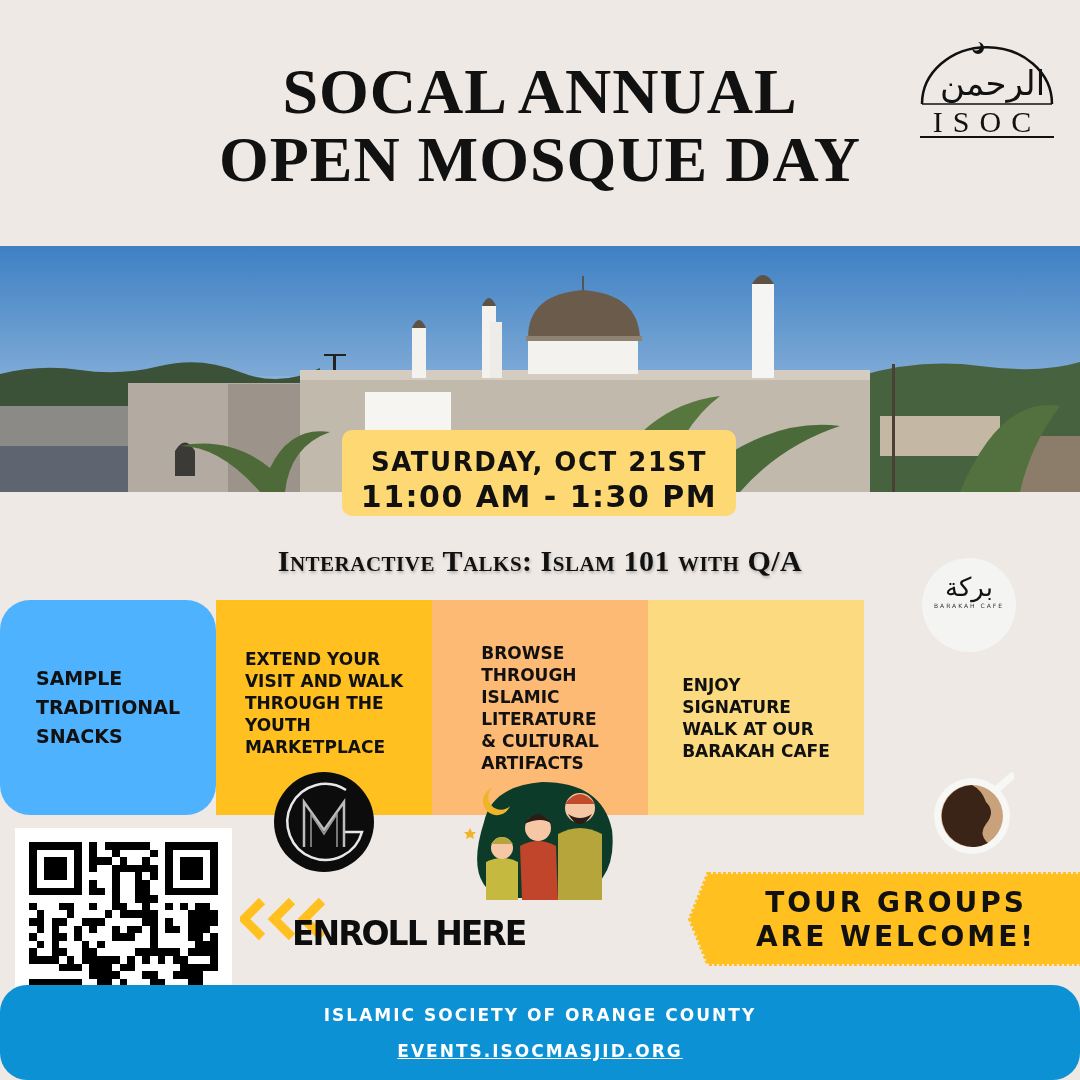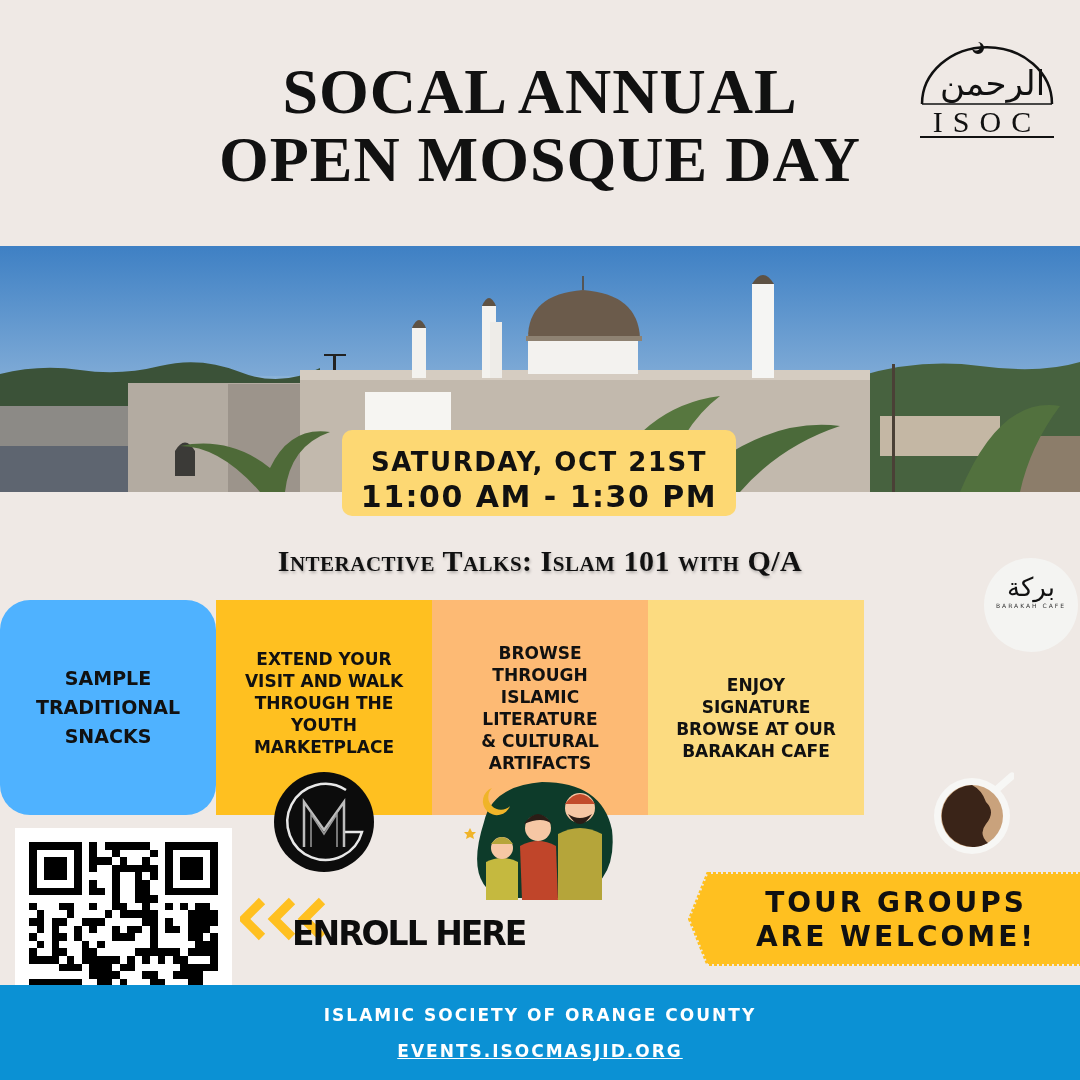--- a/index.html
+++ b/index.html
@@ -23,29 +23,29 @@
     border-radius:10px; text-align:center; color:#111; font-weight:bold; font-family:"DejaVu Sans", sans-serif; }
   .datebox .d1 { font-size:26px; letter-spacing:1.5px; margin-top:16px; line-height:32px; }
   .datebox .d2 { font-size:30px; letter-spacing:1.5px; line-height:38px; }
 
   .talks { position:absolute; left:0; top:544px; width:1080px; text-align:center;
     font-family:"Liberation Serif", serif; font-weight:bold; font-size:30px; color:#111;
     font-variant:small-caps; letter-spacing:0.5px; text-shadow:1px 2px 3px rgba(0,0,0,0.25); }
 
   .cols { position:absolute; left:0; top:600px; width:1080px; height:215px; display:flex; }
   .col { width:216px; height:215px; position:relative; display:flex; align-items:center; justify-content:center;
-    text-align:center; font-weight:bold; font-family:"DejaVu Sans", sans-serif; font-size:17px; line-height:22px; color:#111; padding:0 10px; }
+    text-align:left; font-weight:bold; font-family:"DejaVu Sans", sans-serif; font-size:17px; line-height:22px; color:#111; padding:0 10px; }
   .col span { display:block; }
   .c1 { background:#4fb2ff; font-size:19px; line-height:29px;border-radius:30px; }
   .c2 { background:#ffc020; align-items:flex-start; padding-top:48px; }
   .c3 { background:#0b90d4; color:#fff; align-items:flex-start; padding-top:48px; }
   .c4 { background:#fdba74; }
   .c5 { background:#fcdb80; padding-top:20px; }
 
-  .cafe-badge { position:absolute; left:984px; top:558px; width:94px; height:94px; border-radius:50%;
+  .cafe-badge { position:absolute; left:922px; top:558px; width:94px; height:94px; border-radius:50%;
     background:#f4f4f2; text-align:center; }
   .cafe-badge .glyph { font-size:26px; line-height:30px; margin-top:14px; color:#111; }
   .cafe-badge .lbl { font-size:6px; letter-spacing:2px; color:#333; line-height:8px; }
 
   .ym-logo { position:absolute; left:274px; top:772px; width:100px; height:100px; border-radius:50%; background:#0c0c0c; }
 
   .family { position:absolute; left:462px; top:774px; width:156px; height:126px; }
 
   .coffee { position:absolute; left:930px; top:772px; width:84px; height:84px; }
 
@@ -55,21 +55,21 @@
   .qr i.b { background:#000; }
 
   .arrows { position:absolute; left:240px; top:897px; }
   .enroll { position:absolute; left:292px; top:904px; font-family:"DejaVu Sans", sans-serif; font-weight:bold;
     font-size:33px; letter-spacing:-2px; color:#0d0d0d; line-height:60px; }
 
   .tour { position:absolute; left:686px; top:870px; width:394px; height:98px; }
   .tour .txt { position:absolute; left:40px; top:16px; width:340px; text-align:center; font-weight:bold;
     font-family:"DejaVu Sans", sans-serif; font-size:28px; line-height:34px; letter-spacing:3px; color:#111; }
 
-  .footer { position:absolute; left:0; top:985px; width:1080px; height:95px; background:#0b91d4; }
+  .footer { position:absolute; left:0; top:985px; width:1080px; height:95px; background:#0b91d4;border-radius:27px; }
   .footer .org { position:absolute; left:230px; top:20px; width:620px; text-align:center; color:#fff;
     font-weight:bold; font-size:17px; letter-spacing:2px; }
   .footer .url { position:absolute; left:230px; top:56px; width:620px; text-align:center; color:#fff;
     font-weight:bold; font-size:17px; letter-spacing:2px; text-decoration:underline; }
 </style>
 </head>
 <body>
 
 <div class="title">
   <div>SOCAL ANNUAL</div>
@@ -168,21 +168,21 @@
       <span>ISLAMIC</span>
       <span>LITERATURE</span>
       <span>&amp; CULTURAL</span>
       <span>ARTIFACTS</span>
     </div>
   </div>
   <div class="col c5">
     <div>
       <span>ENJOY</span>
       <span>SIGNATURE</span>
-      <span>BROWSE AT OUR</span>
+      <span>WALK AT OUR</span>
       <span>BARAKAH CAFE</span>
     </div>
   </div>
 </div>
 
 <div class="cafe-badge">
   <div class="glyph">بركة</div>
   <div class="lbl">BARAKAH CAFE</div>
 </div>
 

